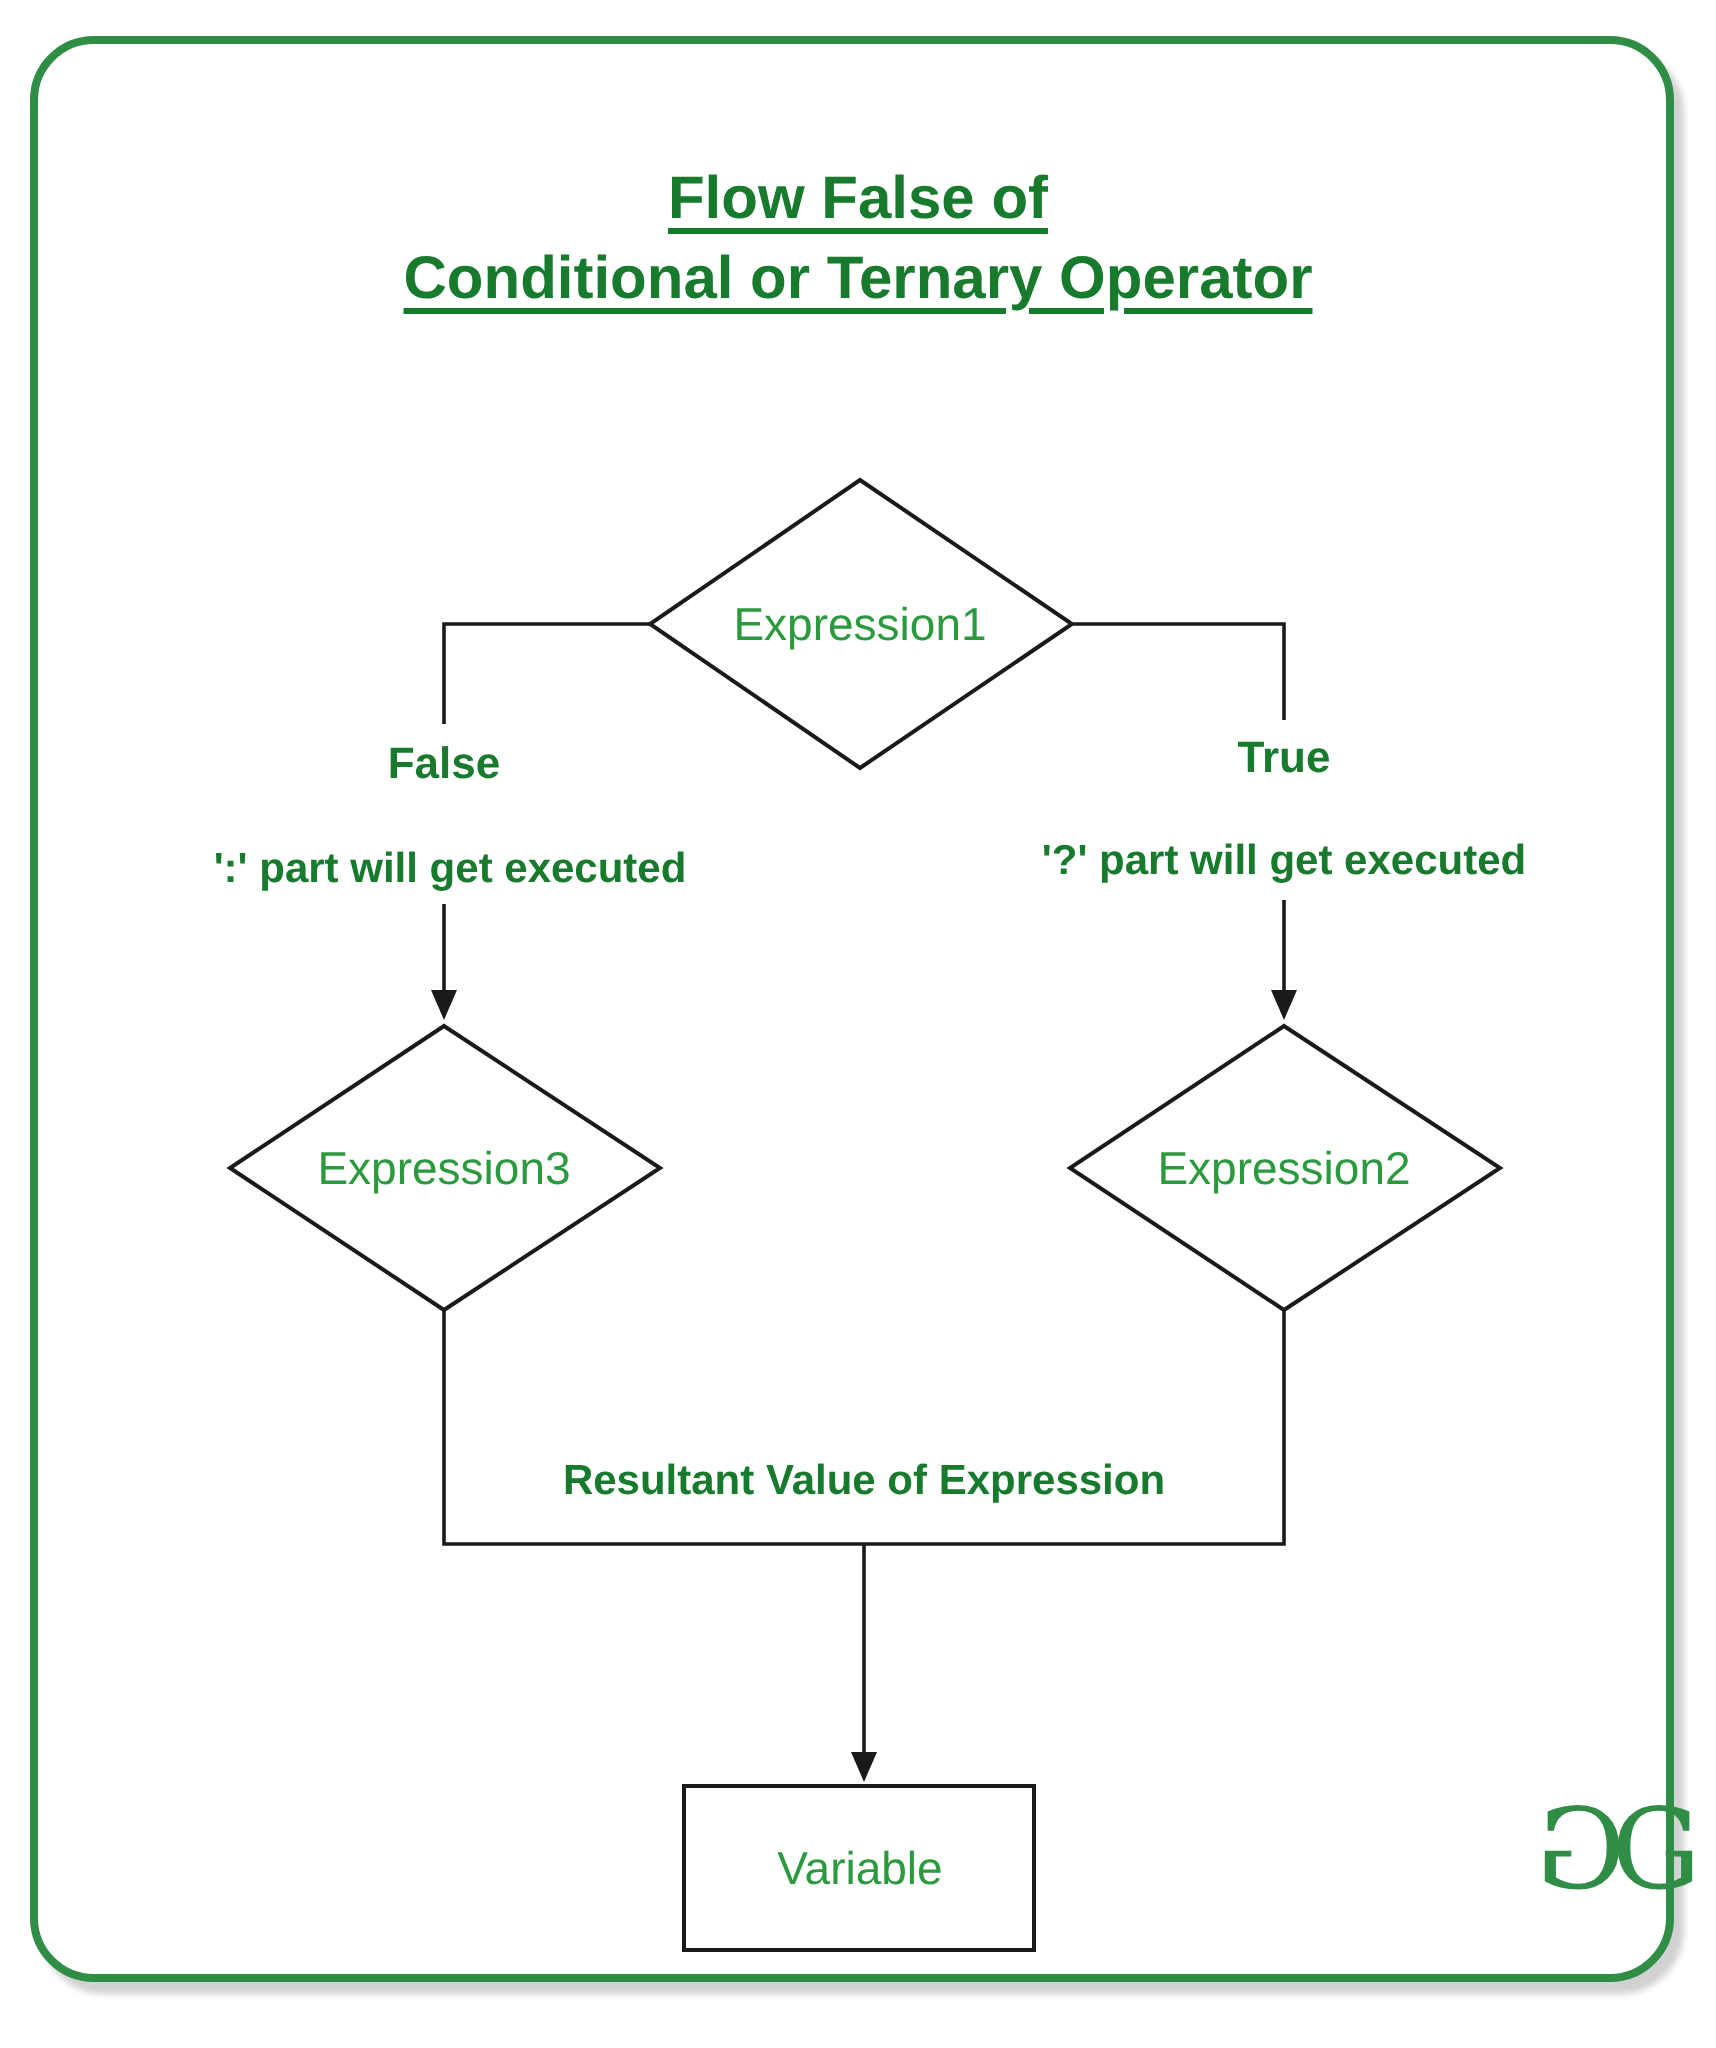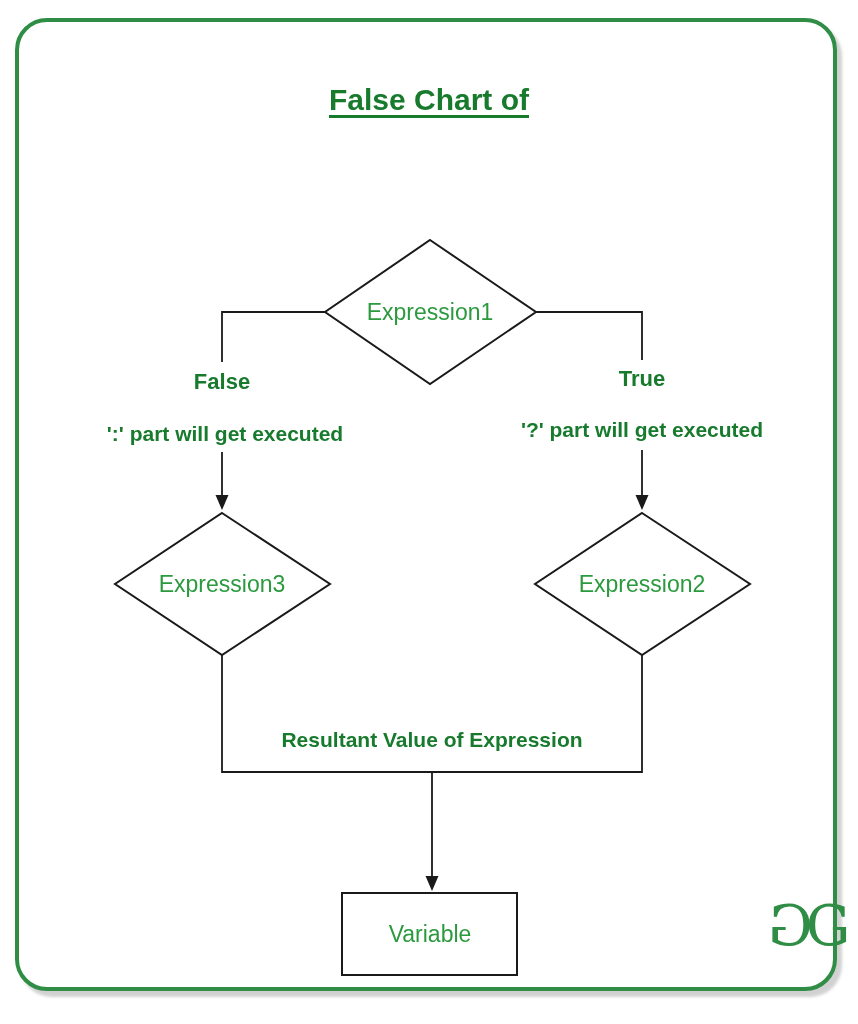--- a/index.html
+++ b/index.html
@@ -109,21 +109,22 @@
   }
 </style>
 </head>
 <body>
 
 <div class="stage">
 
   <div class="frame"></div>
 
   <div class="title">
-    <div class="tline">False Chart of</div>
+    <div class="tline">Flow False of</div>
+    <div class="tline">Conditional or Ternary Operator</div>
   </div>
 
   <svg class="flow" width="858" height="1024" viewBox="0 0 858 1024">
 
     <polyline class="edge" points="325,312 222,312 222,362"></polyline>
     <polyline class="edge" points="536,312 642,312 642,360"></polyline>
 
     <line class="edge" x1="222" y1="452" x2="222" y2="501"></line>
     <polygon class="arrowhead" points="222,510 215.5,495 228.5,495"></polygon>
 

